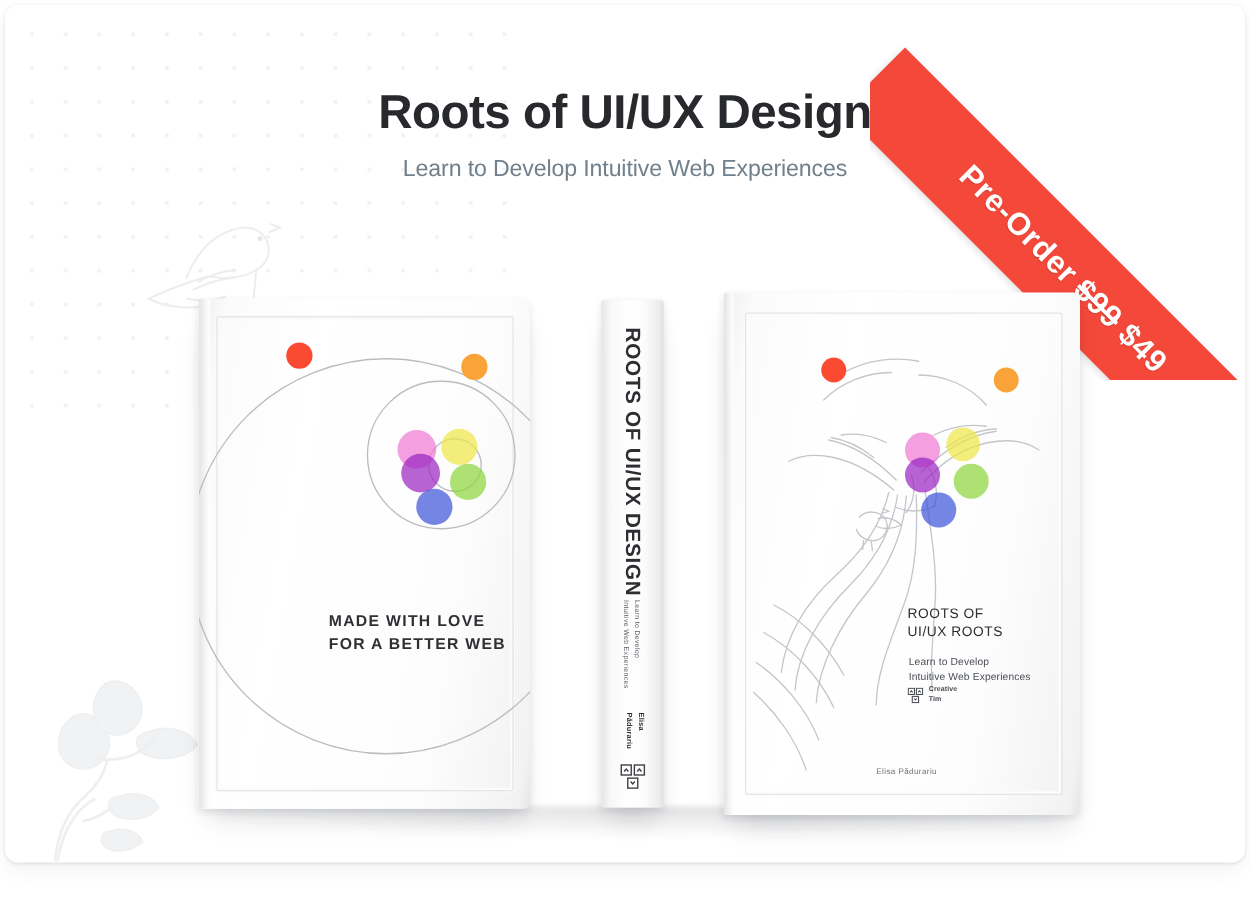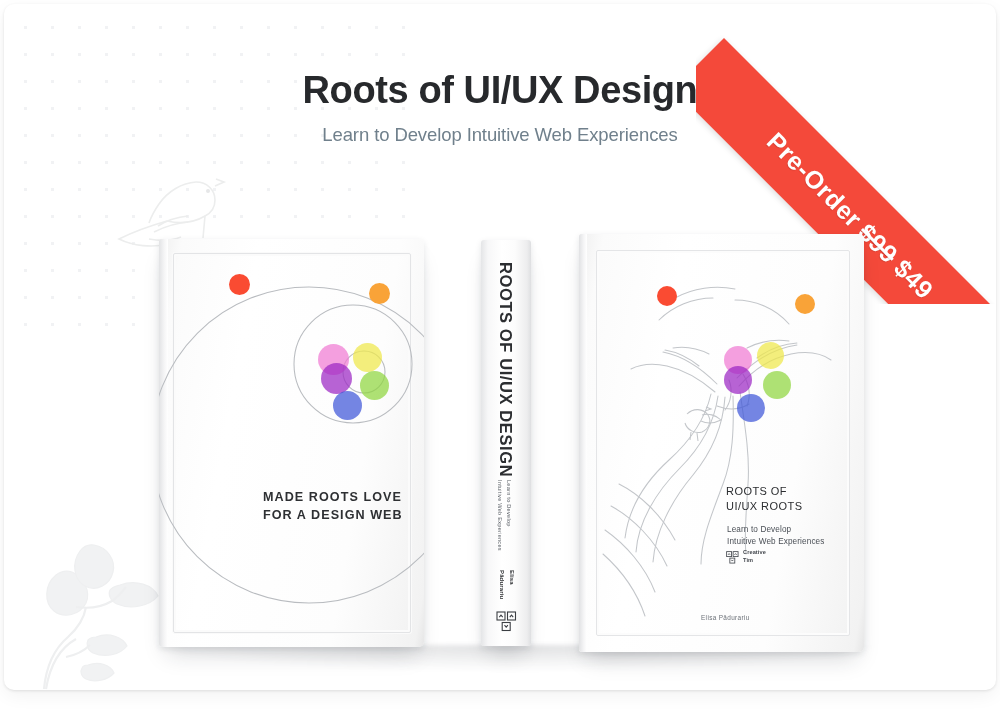--- a/index.html
+++ b/index.html
@@ -351,22 +351,22 @@
         <div class="dot" style="left:70px;top:35px;width:21px;height:21px;background:#fa4b32;"></div>
         <div class="dot" style="left:210px;top:44px;width:21px;height:21px;background:#f9a338;"></div>
 
         <div class="dot" style="left:159px;top:105px;width:31px;height:31px;background:#f07ad2;opacity:.72;"></div>
         <div class="dot" style="left:162px;top:124px;width:31px;height:31px;background:#9b27c4;opacity:.72;"></div>
         <div class="dot" style="left:194px;top:104px;width:29px;height:29px;background:#eee84a;opacity:.72;"></div>
         <div class="dot" style="left:201px;top:132px;width:29px;height:29px;background:#8fd63e;opacity:.72;"></div>
         <div class="dot" style="left:174px;top:152px;width:29px;height:29px;background:#3f56d8;opacity:.72;"></div>
 
         <div class="back-tagline">
-          <div>MADE ROOTS LOVE</div>
-          <div>FOR A DESIGN WEB</div>
+          <div>MADE WITH LOVE</div>
+          <div>FOR A BETTER WEB</div>
         </div>
       </div>
 
       <div class="book book-spine">
         <div class="spine-title spine-rot">ROOTS OF UI/UX DESIGN</div>
 
         <div class="spine-sub spine-rot">
           <div>Learn to Develop</div>
           <div>Intuitive Web Experiences</div>
         </div>

